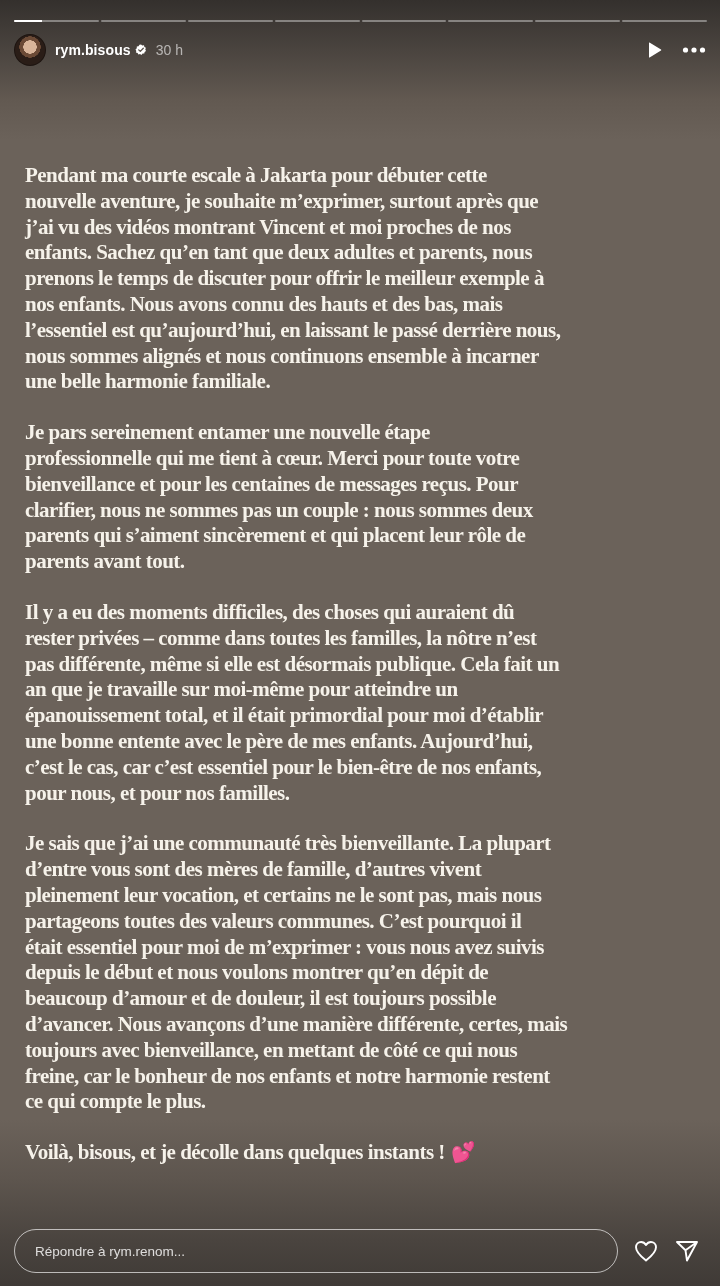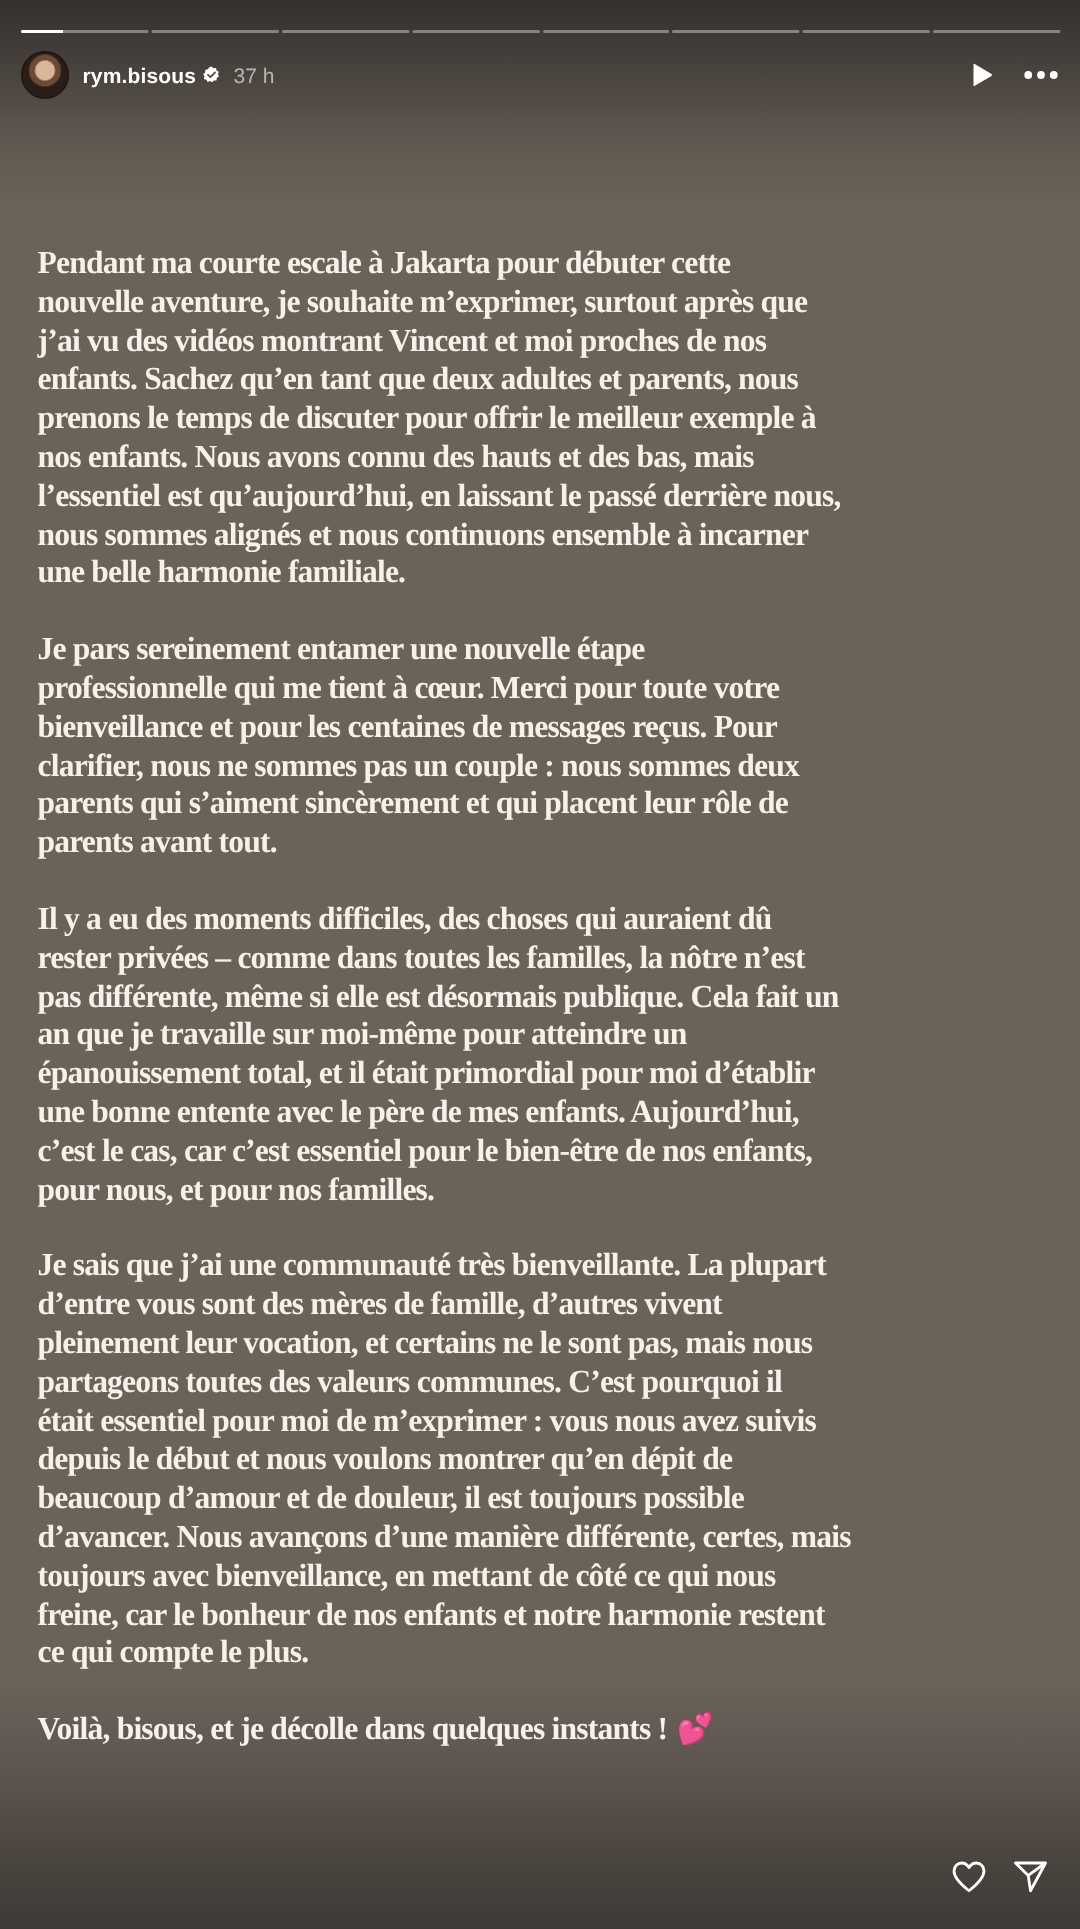--- a/index.html
+++ b/index.html
@@ -113,21 +113,21 @@
 
   <div class="header">
     <div class="avatar"></div>
     <span class="username">rym.bisous</span>
     <span class="verified">
       <svg width="12" height="12" viewBox="0 0 12 12">
         <path d="M6 0.4 L7.3 1.5 L9 1.3 L9.4 3 L10.9 3.8 L10.3 5.4 L11 7 L9.6 7.9 L9.3 9.6 L7.6 9.6 L6.4 10.9 L5 10 L3.4 10.6 L2.6 9.1 L0.9 8.6 L1.3 6.9 L0.5 5.4 L1.8 4.3 L1.8 2.6 L3.5 2.2 L4.5 0.8 Z" fill="#ffffff"></path>
         <path d="M3.7 5.9 L5.3 7.4 L8.3 4.3" stroke="#5b534c" stroke-width="1.3" fill="none" stroke-linecap="round" stroke-linejoin="round"></path>
       </svg>
     </span>
-    <span class="time">37 h</span>
+    <span class="time">30 h</span>
 
     <div class="header-right">
       <span class="play-btn">
         <svg width="16" height="18" viewBox="0 0 16 18">
           <path d="M2.5 1.5 Q2 1.2 2 2 L2 16 Q2 16.8 2.6 16.4 L14 9.6 Q14.6 9 14 8.4 Z" fill="#ffffff"></path>
         </svg>
       </span>
       <span class="more-btn">
         <svg width="24" height="8" viewBox="0 0 24 8">
           <circle cx="3.5" cy="4" r="2.6" fill="#ffffff"></circle>
@@ -179,20 +179,23 @@
       <span class="line" style="transform: scaleX(0.979);">d’avancer. Nous avançons d’une manière différente, certes, mais</span>
       <span class="line" style="transform: scaleX(0.979);">toujours avec bienveillance, en mettant de côté ce qui nous</span>
       <span class="line" style="transform: scaleX(0.979);">freine, car le bonheur de nos enfants et notre harmonie restent</span>
       <span class="line" style="transform: scaleX(0.979);">ce qui compte le plus.</span>
     </div>
     <div class="para last">
       <span class="line" style="transform: scaleX(0.979);"><span>Voilà, bisous, et je décolle dans quelques instants !</span> <span class="emoji">💕</span></span>
     </div>
   </div>
 
+  <label class="reply-bar">
+    <input class="reply-input" type="text" placeholder="Répondre à rym.renom..." style="">
+  </label>
 
   <span class="like-btn">
     <svg width="24" height="22" viewBox="0 0 24 22">
       <path d="M12 20.5 C10 18.8 2 13 2 7.3 C2 4.2 4.4 2 7.1 2 C9.2 2 10.9 3.2 12 5 C13.1 3.2 14.8 2 16.9 2 C19.6 2 22 4.2 22 7.3 C22 13 14 18.8 12 20.5 Z" fill="none" stroke="#ffffff" stroke-width="1.9" stroke-linejoin="round"></path>
     </svg>
   </span>
 
   <span class="send-btn">
     <svg width="24" height="22" viewBox="0 0 24 22">
       <path d="M2 2 L22 2 L12 20.5 L10.5 10.3 Z M10.5 10.3 L22 2" fill="none" stroke="#ffffff" stroke-width="1.9" stroke-linejoin="round"></path>

